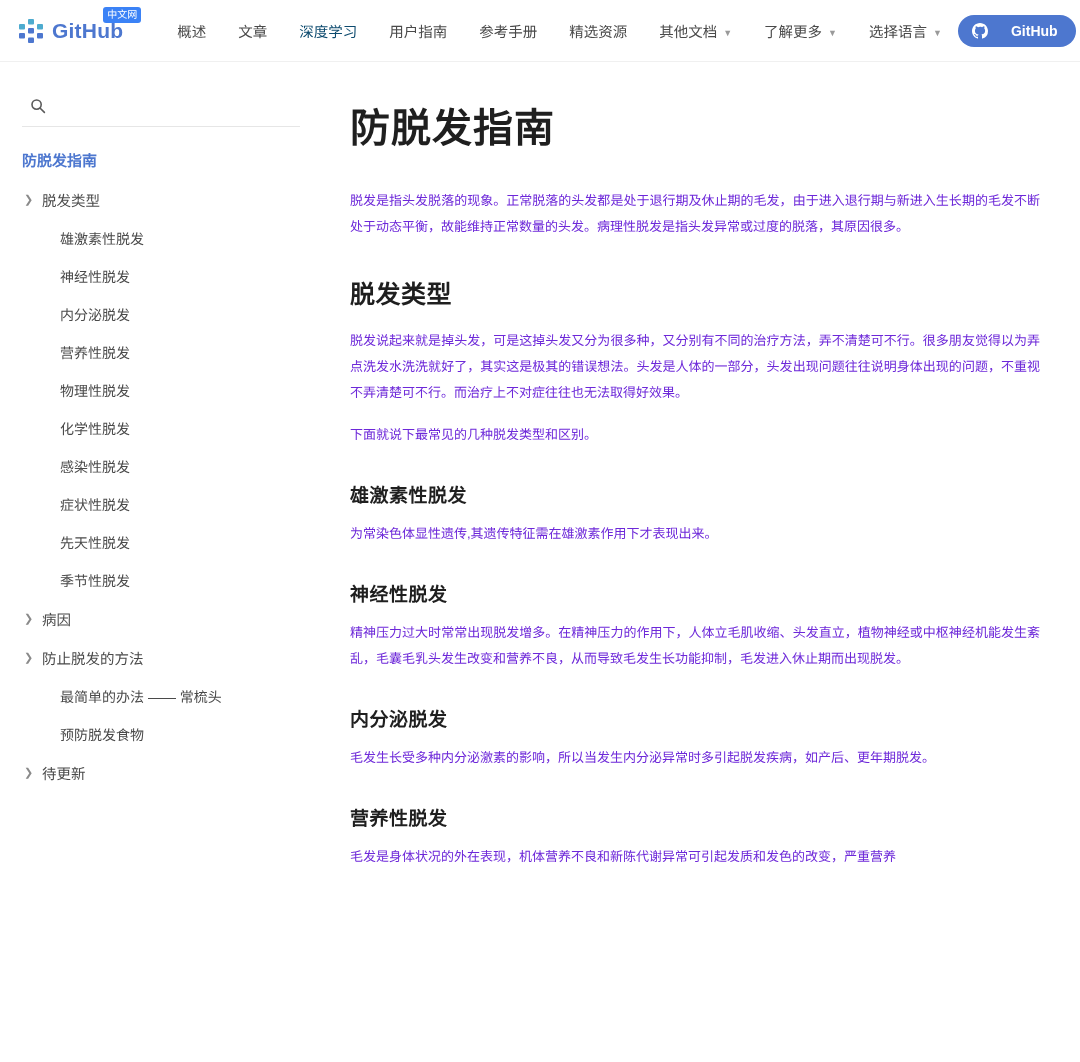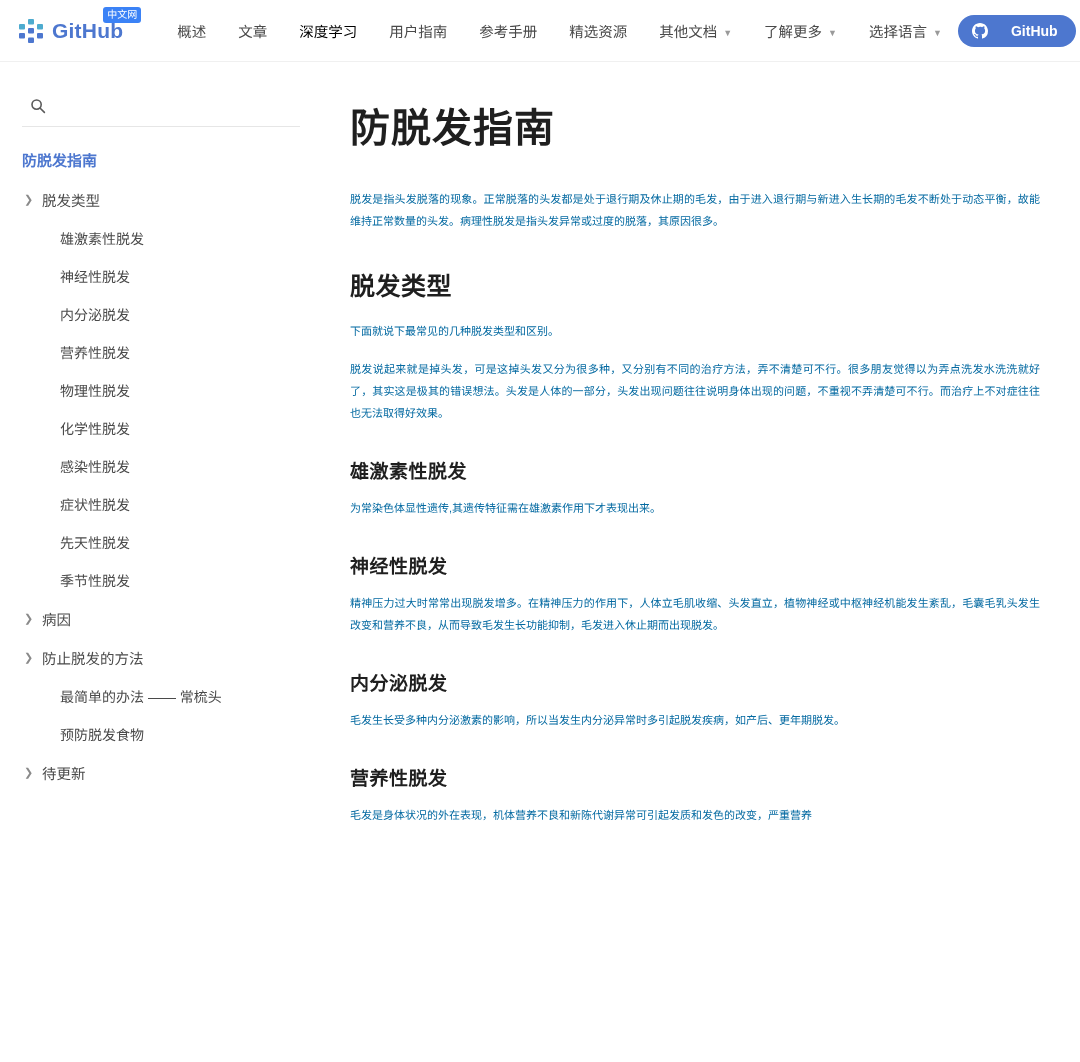--- a/index.html
+++ b/index.html
@@ -57,21 +57,21 @@
     flex: 1;
     gap: 0;
   }
   .nav-item {
     font-size: 14.5px;
     color: #4a4a4a;
     padding: 6px 16px;
     cursor: pointer;
     white-space: nowrap;
   }
-  .nav-item.active { color: #000000; }
+  .nav-item.active { color: #0c4a6e; }
   .caret {
     display: inline-block;
     margin-left: 6px;
     font-size: 9px;
     color: #9a9a9a;
     position: relative;
     top: -1px;
   }
   .github-btn {
     margin-left: auto;
@@ -173,23 +173,23 @@
     letter-spacing: .5px;
   }
   h3.sub {
     font-size: 19px;
     font-weight: bold;
     color: #1f1f1f;
     margin: 32px 0 14px 0;
     letter-spacing: .5px;
   }
   p.para {
-    font-size: 11px;
+    font-size: 13px;
     line-height: 2.0;
-    color: #0369a1;
+    color: #6d28d9;
     margin: 0 0 16px 0;
     text-align: justify;
   }
 </style>
 </head>
 <body>
 
 <div class="topbar">
   <div class="brand">
     <span class="brand-logo">
@@ -280,22 +280,22 @@
       <span>待更新</span>
     </div>
   </aside>
 
   <main class="content">
     <h1 class="doc-title">防脱发指南</h1>
 
     <p class="para">脱发是指头发脱落的现象。正常脱落的头发都是处于退行期及休止期的毛发，由于进入退行期与新进入生长期的毛发不断处于动态平衡，故能维持正常数量的头发。病理性脱发是指头发异常或过度的脱落，其原因很多。</p>
 
     <h2 class="sec">脱发类型</h2>
+    <p class="para">脱发说起来就是掉头发，可是这掉头发又分为很多种，又分别有不同的治疗方法，弄不清楚可不行。很多朋友觉得以为弄点洗发水洗洗就好了，其实这是极其的错误想法。头发是人体的一部分，头发出现问题往往说明身体出现的问题，不重视不弄清楚可不行。而治疗上不对症往往也无法取得好效果。</p>
     <p class="para">下面就说下最常见的几种脱发类型和区别。</p>
-    <p class="para">脱发说起来就是掉头发，可是这掉头发又分为很多种，又分别有不同的治疗方法，弄不清楚可不行。很多朋友觉得以为弄点洗发水洗洗就好了，其实这是极其的错误想法。头发是人体的一部分，头发出现问题往往说明身体出现的问题，不重视不弄清楚可不行。而治疗上不对症往往也无法取得好效果。</p>
 
     <h3 class="sub">雄激素性脱发</h3>
     <p class="para">为常染色体显性遗传,其遗传特征需在雄激素作用下才表现出来。</p>
 
     <h3 class="sub">神经性脱发</h3>
     <p class="para">精神压力过大时常常出现脱发增多。在精神压力的作用下，人体立毛肌收缩、头发直立，植物神经或中枢神经机能发生紊乱，毛囊毛乳头发生改变和营养不良，从而导致毛发生长功能抑制，毛发进入休止期而出现脱发。</p>
 
     <h3 class="sub">内分泌脱发</h3>
     <p class="para">毛发生长受多种内分泌激素的影响，所以当发生内分泌异常时多引起脱发疾病，如产后、更年期脱发。</p>
 

